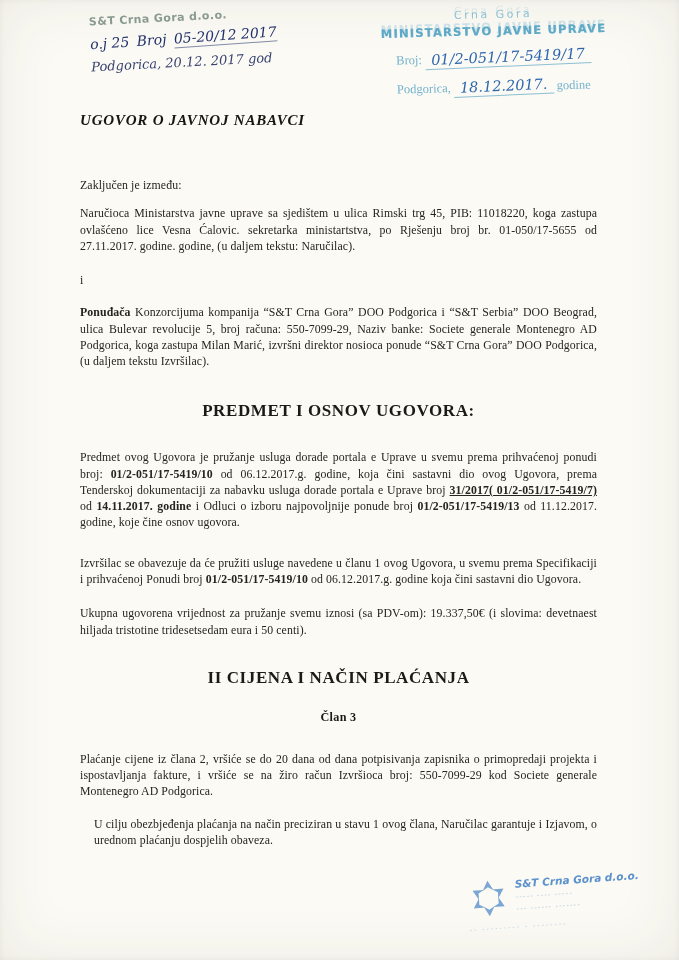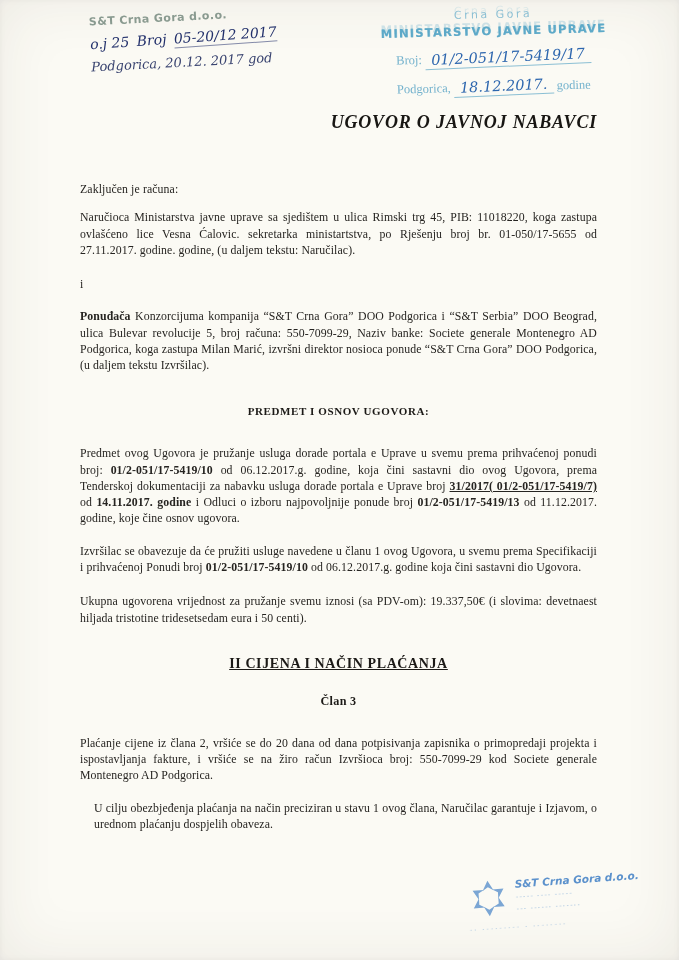--- a/index.html
+++ b/index.html
@@ -55,42 +55,42 @@
   .tr-hw {
     font-family: "DejaVu Serif", serif; font-style: italic;
     color: #2d66ae; font-size: 14.5px;
     border-bottom: 1px solid rgba(111,176,204,.8);
     padding: 0 6px 1px 6px; display: inline-block; transform: rotate(-1deg);
   }
 
   
   .content { position: absolute; left: 80px; width: 517px; top: 0; }
   .title {
-    margin: 112px 0 0 0; text-align: right;
-    font-size: 18px; font-weight: bold; font-style: italic;
+    margin: 112px 0 0 0; text-align: left;
+    font-size: 15px; font-weight: bold; font-style: italic;
     letter-spacing: .8px; color: #181613;
   }
   .para {
     margin: 0; margin-top: 16px;
     font-size: 11.8px; line-height: 1.38; text-align: justify;
     letter-spacing: .1px;
   }
   .para.intro { margin-top: 48px; }
   .para.narucilac { margin-top: 12px; }
   .para.sep { margin-top: 18px; }
   .para.ponudjac { margin-top: 16px; }
   .heading {
     margin: 0; margin-top: 32px; text-align: center;
-    font-size: 11px; font-weight: bold; letter-spacing: .6px; color: #1c1a17;
+    font-size: 17px; font-weight: bold; letter-spacing: .6px; color: #1c1a17;
   }
   .heading.sub { margin-top: 22px; font-size: 12.2px; letter-spacing: .3px; }
   .para.predmet { margin-top: 28px; }
-  .para.obaveza { margin-top: 16px; }
+  .para.obaveza { margin-top: 24px; }
   .para.vrijednost { margin-top: 18px; }
-  .heading.cijena { margin-top: 30px; font-size: 14px; text-decoration: underline; }
+  .heading.cijena { margin-top: 30px; font-size: 17px; }
   .para.placanje { margin-top: 26px; }
   .para.garancija { margin-top: 16px; margin-left: 14px; }
 
   
   .stamp-br {
     position: absolute; left: 468px; top: 874px; width: 200px;
     transform: rotate(-4deg); color: #4a86c8;
   }
   .br-row { display: flex; align-items: flex-start; }
   .br-logo { flex: 0 0 auto; opacity: .85; margin-top: -2px; }
@@ -134,21 +134,21 @@
     <div class="tr-row">
       <span class="tr-label">Podgorica,</span>
       <span class="tr-hw">18.12.2017.</span>
       <span class="tr-label">godine</span>
     </div>
   </div>
 
   <div class="content">
     <h1 class="title">UGOVOR O JAVNOJ NABAVCI</h1>
 
-    <p class="para intro"><span>Zaključen je  računa:</span></p>
+    <p class="para intro"><span>Zaključen je  između:</span></p>
     <p class="para narucilac"><span style="font-weight: normal;">Naručioca Ministarstva javne uprave</span><span>  sa sjedištem u ulica Rimski trg 45, PIB: 11018220,  koga zastupa ovlašćeno lice Vesna Ćalovic. sekretarka ministartstva, po Rješenju broj br. 01-050/17-5655 od 27.11.2017. godine. godine, (u daljem tekstu: Naručilac).</span></p>
     <p class="para sep"><span>i</span></p>
     <p class="para ponudjac"><span style="font-weight: bold;">Ponuđača</span><span>   Konzorcijuma kompanija “S&amp;T Crna Gora” DOO Podgorica i “S&amp;T Serbia” DOO Beograd, ulica Bulevar revolucije 5, broj računa: 550-7099-29, Naziv banke: Societe generale Montenegro AD Podgorica, koga zastupa  Milan Marić, izvršni direktor nosioca ponude “S&amp;T Crna Gora” DOO Podgorica, (u daljem tekstu Izvršilac).</span></p>
 
     <h2 class="heading">PREDMET I OSNOV UGOVORA:</h2>
     <p class="para predmet"><span>Predmet ovog Ugovora je pružanje usluga  dorade portala e Uprave   u svemu prema prihvaćenoj ponudi  broj: </span><span style="font-weight: bold;">01/2-051/17-5419/10</span><span> od  06.12.2017.g. godine, koja čini sastavni dio ovog Ugovora, prema Tenderskoj dokumentaciji  za nabavku usluga dorade portala e Uprave broj </span><span style="font-weight: bold; text-decoration: underline;">31/2017( 01/2-051/17-5419/7)</span><span> od </span><span style="font-weight: bold;">14.11.2017. godine</span><span> i Odluci o izboru najpovoljnije ponude broj </span><span style="font-weight: bold;">01/2-051/17-5419/13</span><span> od 11.12.2017. godine, koje čine osnov ugovora.</span></p>
 
     <p class="para obaveza"><span>Izvršilac se obavezuje da će pružiti usluge navedene u članu 1 ovog Ugovora, u svemu prema Specifikaciji i prihvaćenoj Ponudi broj </span><span style="font-weight: bold;">01/2-051/17-5419/10</span><span> od 06.12.2017.g. godine koja čini sastavni dio Ugovora.</span></p>
     <p class="para vrijednost"><span>Ukupna ugovorena vrijednost za pružanje svemu  iznosi (sa PDV-om): </span><span style="font-weight: normal;">19.337,50€</span><span> (i slovima: devetnaest hiljada tristotine tridesetsedam eura i 50 centi).</span></p>
 

